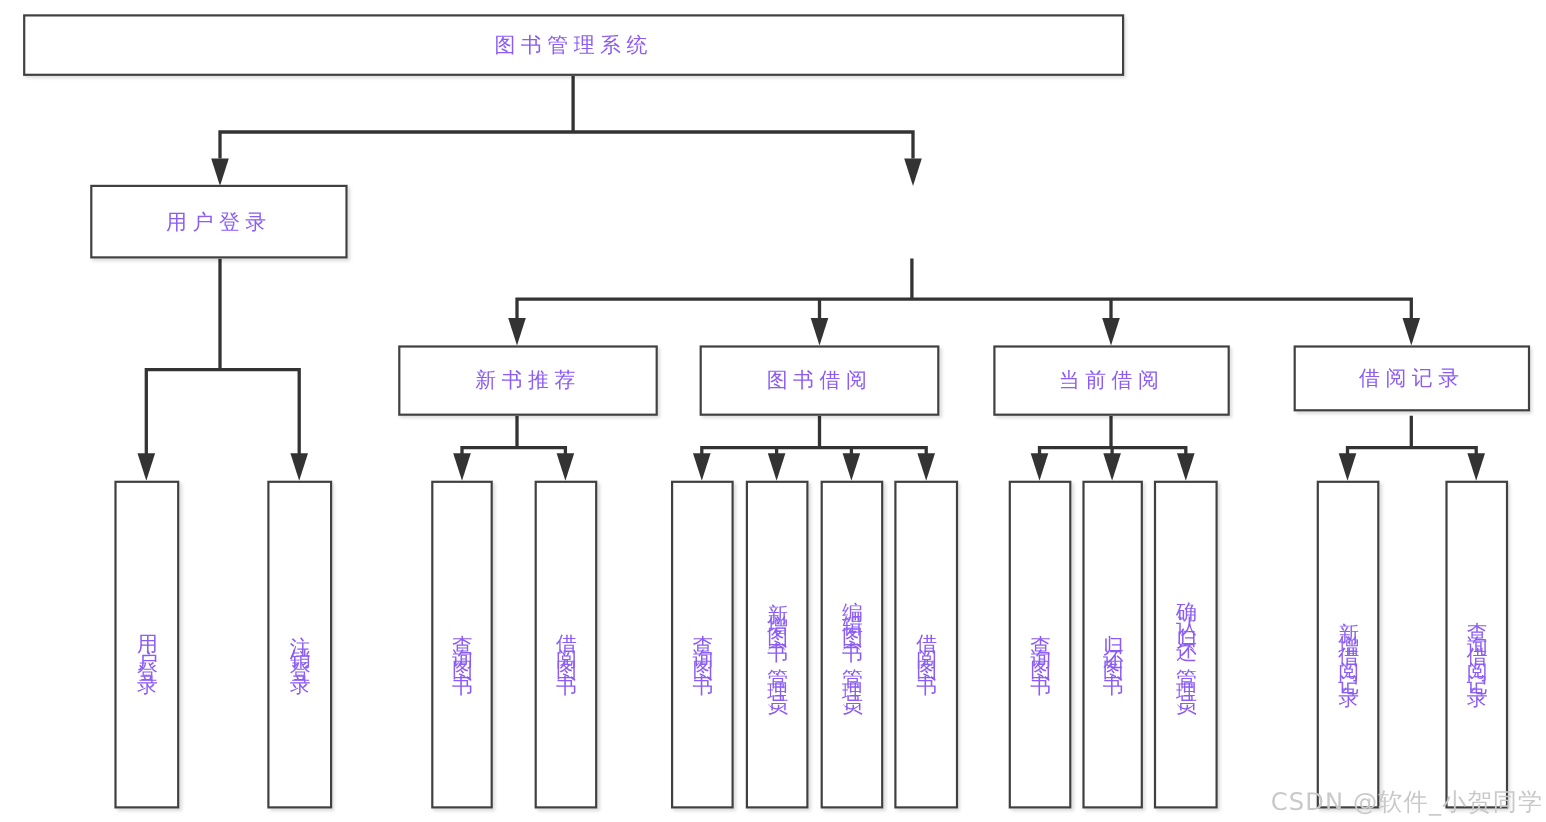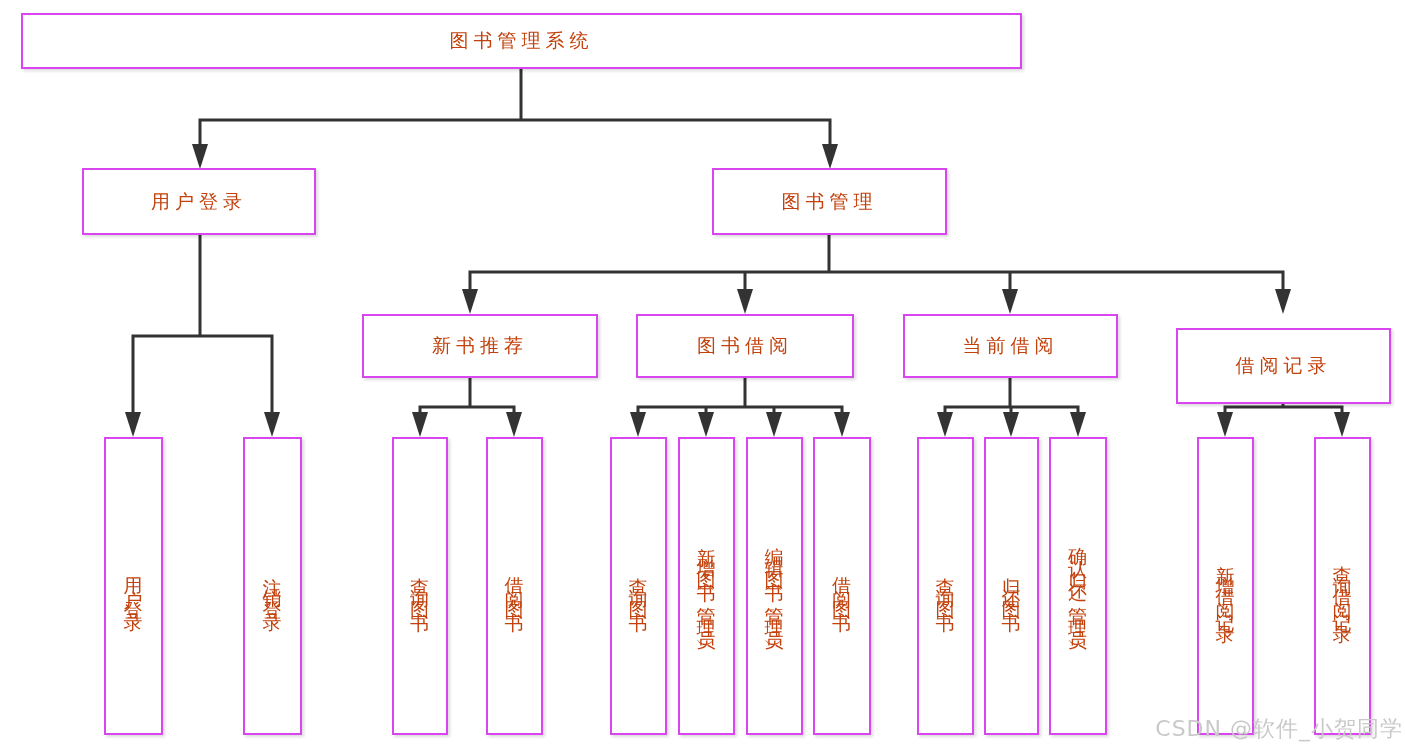--- a/index.html
+++ b/index.html
@@ -28,22 +28,22 @@
     fill: #333333;
     stroke: none;
   }
 
   .box {
     position: absolute;
     display: flex;
     align-items: center;
     justify-content: center;
     background: #ffffff;
-    border: 2px solid #d946ef;
-    color: #c2410c;
+    border: 2px solid #404040;
+    color: #8b5cf6;
     font-size: 19px;
     letter-spacing: 5px;
     white-space: nowrap;
     box-shadow: 2px 2px 3px rgba(0,0,0,0.14);
   }
 
   .vbox {
     writing-mode: vertical-rl;
     letter-spacing: 12px;
     font-size: 19px;
@@ -112,26 +112,25 @@
     <g>
       <path d="M1283 378 L1283 407 M1223.5 407 L1343.5 407 M1225 407 L1225 413 M1342 407 L1342 413"></path>
       <polygon points="1217,412 1233,412 1225,437"></polygon>
       <polygon points="1334,412 1350,412 1342,437"></polygon>
     </g>
   </svg>
 
   <div class="box" style="left:21px; top:13px; width:1001px; height:56px;">图书管理系统</div>
 
   <div class="box" style="left:82px; top:168px; width:234px; height:67px;">用户登录</div>
-  <div class="box" style="left:712px; top:168px; width:235px; height:67px;">图书管理</div>
 
   <div class="box" style="left:362px; top:314px; width:236px; height:64px;">新书推荐</div>
   <div class="box" style="left:903px; top:314px; width:215px; height:64px;">当前借阅</div>
   <div class="box" style="left:636px; top:314px; width:218px; height:64px;">图书借阅</div>
-  <div class="box" style="left:1176px; top:328px; width:215px; height:76px;">借阅记录</div>
+  <div class="box" style="left:1176px; top:314px; width:215px; height:60px;">借阅记录</div>
 
   <div class="box vbox" style="left:104px; top:437px; width:59px; height:298px;">用户登录</div>
   <div class="box vbox" style="left:243px; top:437px; width:59px; height:298px;">注销登录</div>
 
   <div class="box vbox" style="left:392px; top:437px; width:56px; height:298px;">查询图书</div>
   <div class="box vbox" style="left:486px; top:437px; width:57px; height:298px;">借阅图书</div>
 
   <div class="box vbox" style="left:610px; top:437px; width:57px; height:298px;">查询图书</div>
   <div class="box vbox" style="left:678px; top:437px; width:57px; height:298px;">新增图书（管理员）</div>
   <div class="box vbox" style="left:746px; top:437px; width:57px; height:298px;">编辑图书（管理员）</div>

